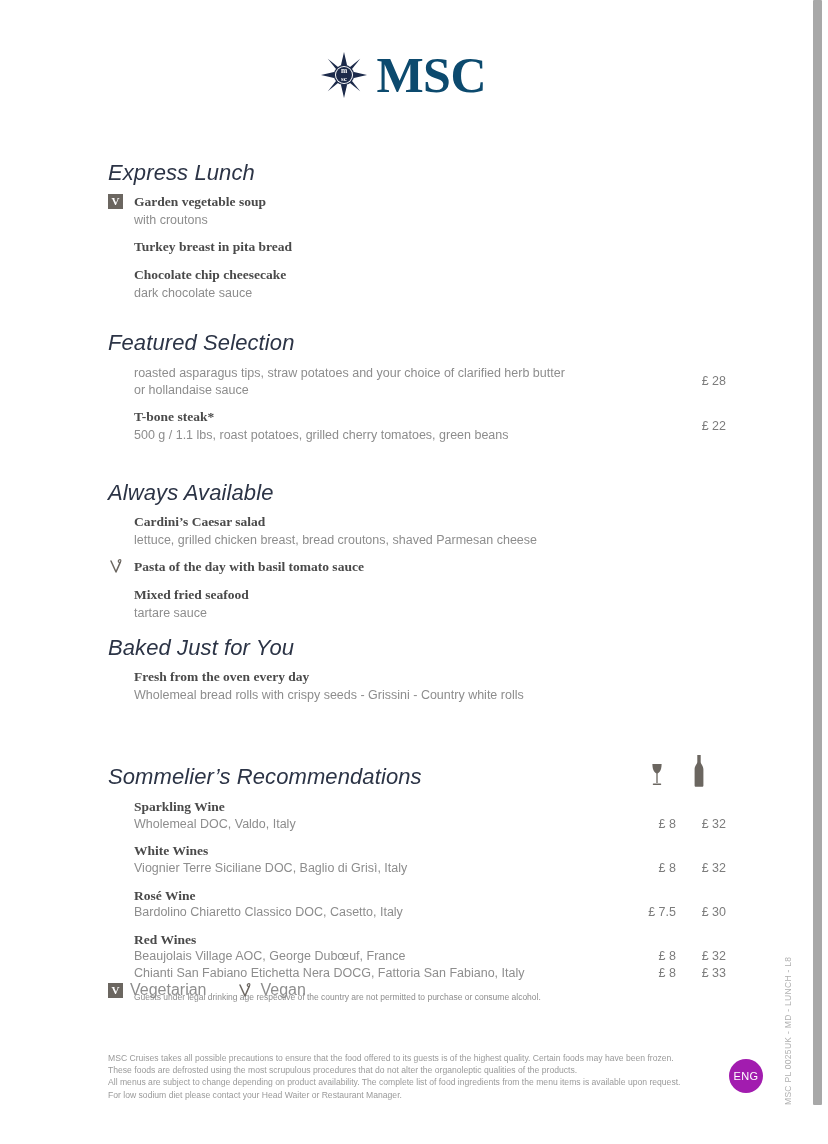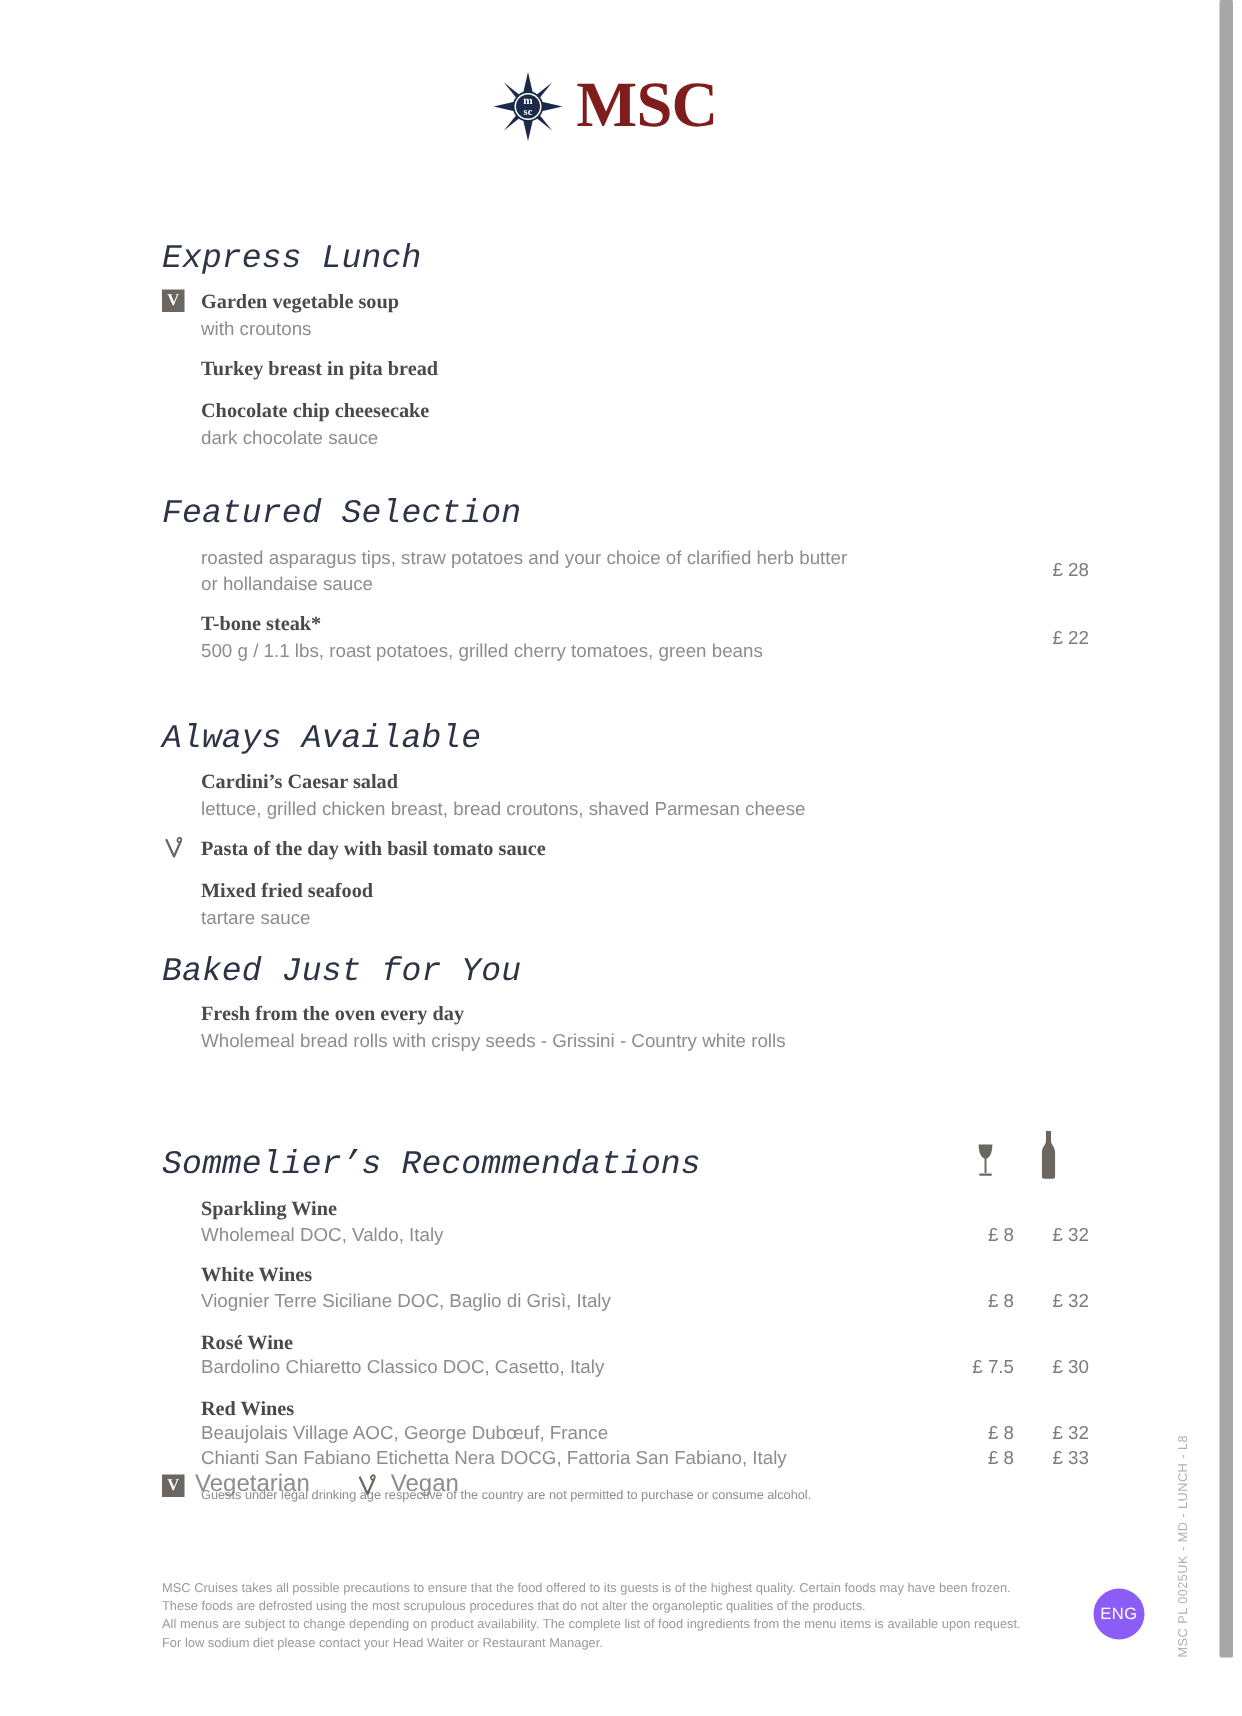--- a/index.html
+++ b/index.html
@@ -57,44 +57,43 @@
     vertical-align: middle;
     width: 48px;
     height: 48px;
     position: relative;
     margin-right: 4px;
   }
   .logo-text {
     display: inline-block;
     vertical-align: middle;
     font-family: "Liberation Serif", serif;
-    font-size: 43px;
+    font-size: 50px;
     font-weight: bold;
-    color: #7f1d1d;
+    color: #0c4a6e;
     letter-spacing: -0.5px;
   }
 
   
   .content {
     position: absolute;
     left: 108px;
     top: 160px;
     width: 618px;
   }
 
   .section { margin-bottom: 0; }
 
   .section-title {
     font-size: 22px;
     font-style: italic;
     font-weight: normal;
     color: #2c3446;
     margin: 0 0 8px 0;
     letter-spacing: 0.1px;
-    font-family: Liberation Mono, monospace;
   }
 
   .items { margin-left: 26px; }
 
   .item {
     position: relative;
     margin-bottom: 11px;
   }
   .item:last-child { margin-bottom: 0; }
 
@@ -241,21 +240,21 @@
     line-height: 1.42;
   }
 
   .eng-badge {
     position: absolute;
     left: 729px;
     top: 1059px;
     width: 34px;
     height: 34px;
     border-radius: 50%;
-    background: #8b5cf6;
+    background: #a21caf;
     color: #ffffff;
     font-size: 11px;
     line-height: 34px;
     text-align: center;
     letter-spacing: 0.4px;
   }
 
   .side-code {
     position: absolute;
     left: 779px;

